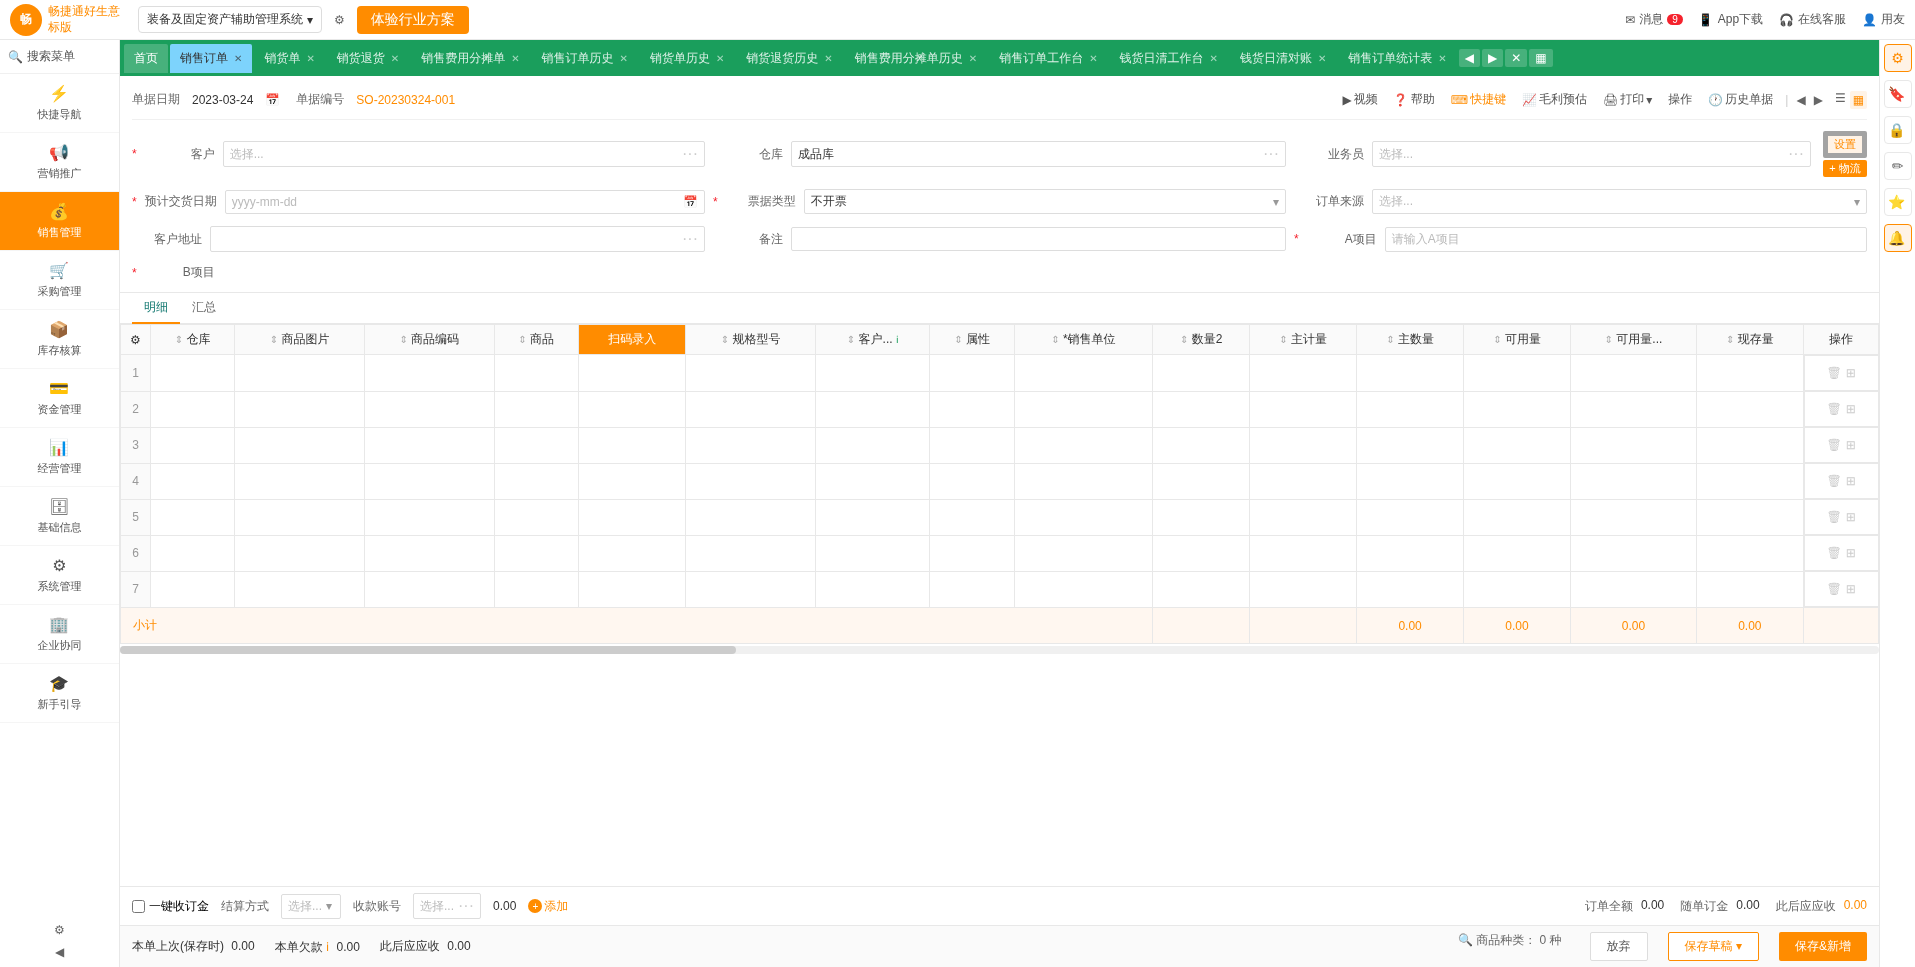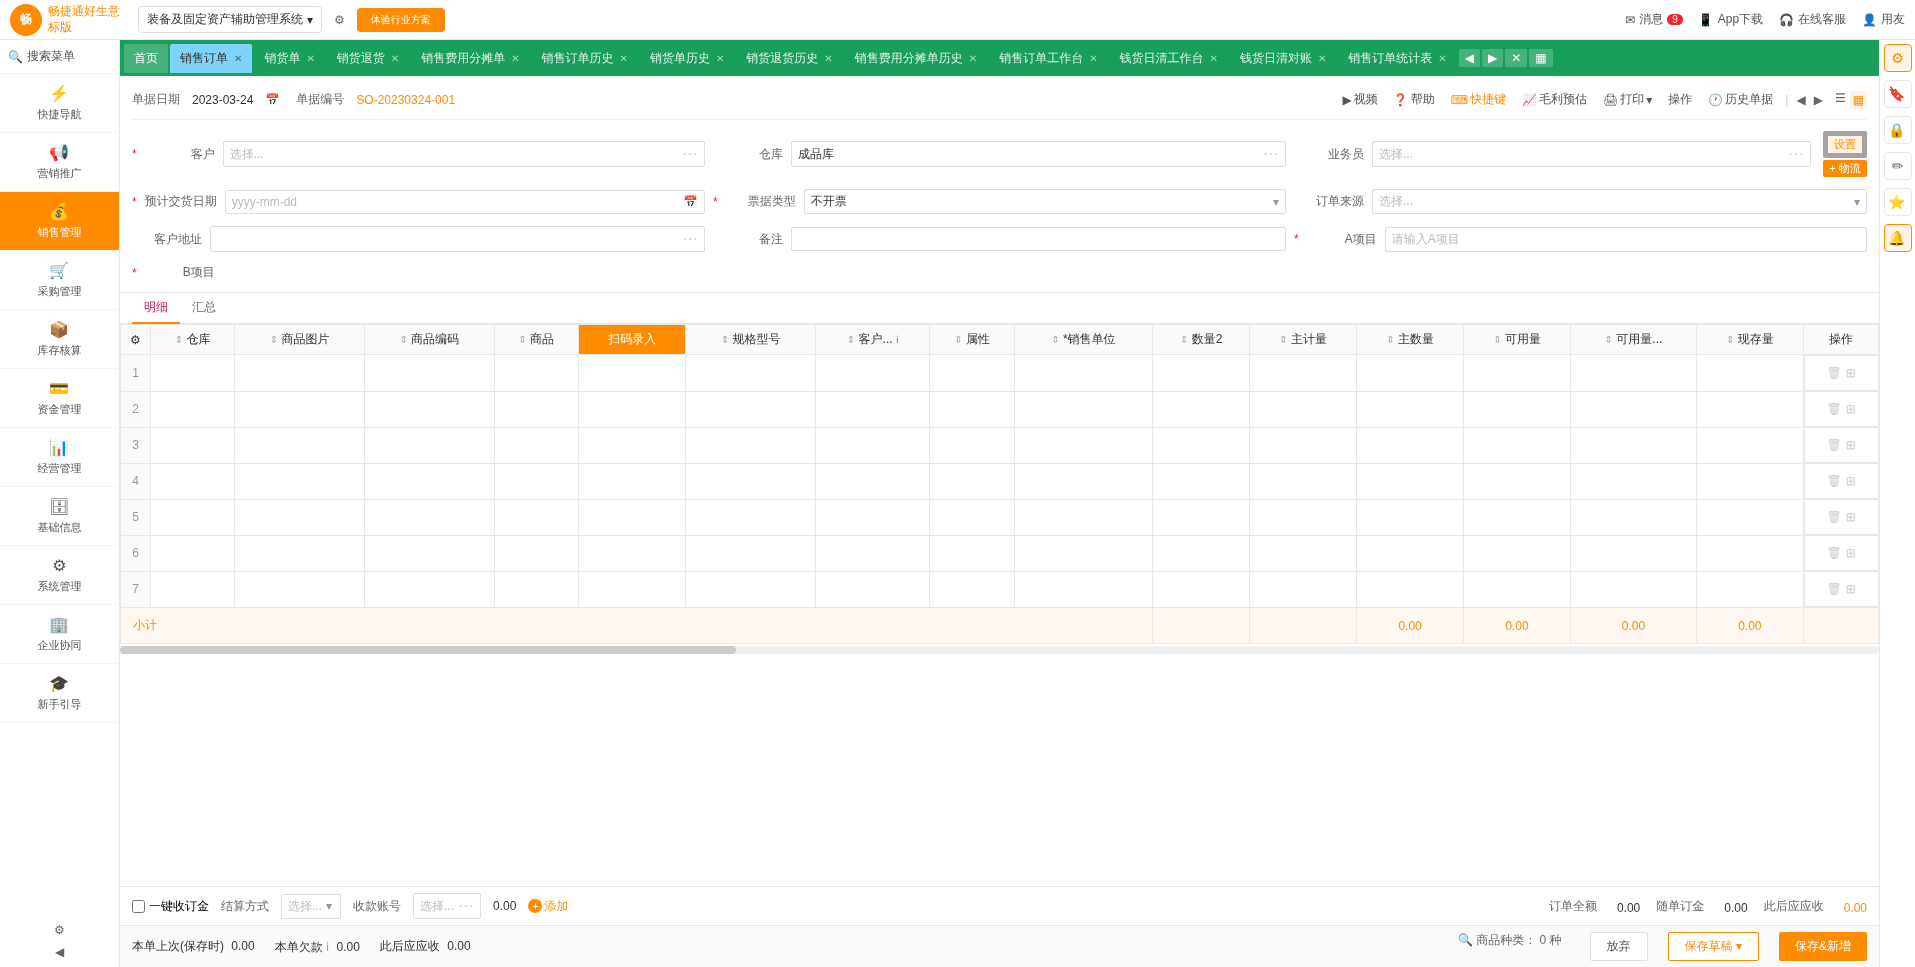--- a/index.html
+++ b/index.html
@@ -19,21 +19,21 @@
     .logo-area { display: flex; align-items: center; gap: 6px; width: 120px; }
     .logo-icon { width: 32px; height: 32px; background: #ff8c00; border-radius: 50%; display: flex; align-items: center; justify-content: center; color: white; font-size: 14px; font-weight: bold; flex-shrink: 0; }
     .logo-text { font-size: 11px; color: #ff8c00; line-height: 1.3; }
     .system-selector {
       display: flex; align-items: center; gap: 4px;
       padding: 4px 8px; border: 1px solid #ddd; border-radius: 4px;
       cursor: pointer; color: #333; font-size: 12px;
     }
     .industry-btn {
       background: #ff8c00; color: white; border: none; padding: 5px 14px;
-      border-radius: 4px; cursor: pointer; font-size: 10px; font-family: Liberation Mono, monospace;
+      border-radius: 4px; cursor: pointer; font-size: 14px; font-family: Liberation Mono, monospace;
     }
     .top-right { margin-left: auto; display: flex; align-items: center; gap: 16px; color: #555; }
     .top-right-item { display: flex; align-items: center; gap: 4px; cursor: pointer; }
     .badge { background: #f5222d; color: white; border-radius: 8px; padding: 0 5px; font-size: 10px; }
 
     
     .main-layout { display: flex; flex: 1; overflow: hidden; }
 
     
     .sidebar {
@@ -118,21 +118,21 @@
     .field-input.with-suffix { display: flex; align-items: center; justify-content: space-between; }
     .field-dots { color: #ccc; font-size: 16px; }
 
     
     .table-section { flex: 1; overflow: hidden; display: flex; flex-direction: column; background: white; }
     .table-tabs { display: flex; border-bottom: 1px solid #e8e8e8; padding: 0 12px; }
     .table-tab {
       padding: 6px 12px; cursor: pointer; color: #666;
       border-bottom: 2px solid transparent; margin-bottom: -1px;
     }
-    .table-tab.active { color: #be185d; border-bottom-color: #ff8c00; font-weight: 500; }
+    .table-tab.active { color: #0f766e; border-bottom-color: #ff8c00; font-weight: 500; }
 
     .table-wrapper { flex: 1; overflow: auto; }
     table { width: 100%; border-collapse: collapse; font-size: 11px; }
     thead tr { background: #fafafa; position: sticky; top: 0; z-index: 2; }
     thead th {
       border: 1px solid #e8e8e8; padding: 6px 4px;
       white-space: nowrap; text-align: center; color: #333; font-weight: normal;
     }
     tbody tr { height: 36px; }
     tbody td {
@@ -153,21 +153,21 @@
       align-items: center;
       gap: 12px;
       flex-shrink: 0;
     }
     .bottom-summary {
       margin-left: auto;
       display: flex;
       gap: 16px;
       align-items: center;
     }
-    .summary-item { display: flex; align-items: flex-end; gap: 20px; }
+    .summary-item { display: flex; align-items: flex-start; gap: 8px; }
     .summary-label { color: #666; }
     .summary-value { color: #333; }
 
     
     .footer {
       background: #fafafa;
       border-top: 1px solid #e8e8e8;
       padding: 6px 12px;
       display: flex;
       align-items: center;

